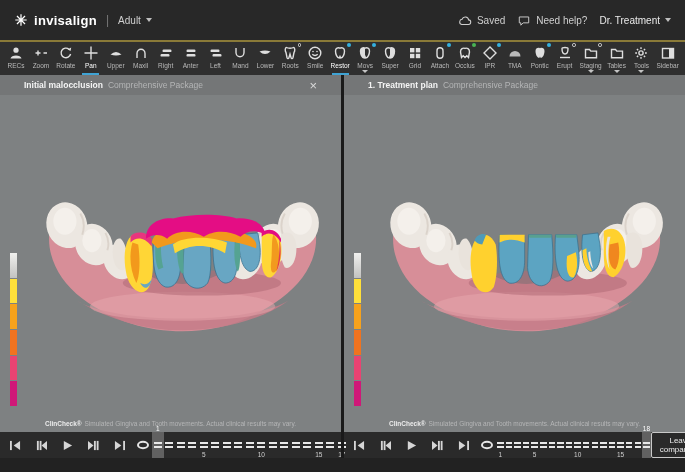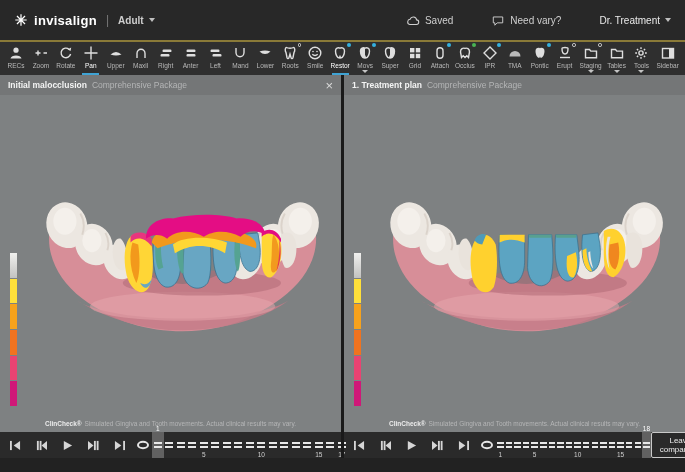--- a/index.html
+++ b/index.html
@@ -7,24 +7,24 @@
               font-family:"Liberation Sans", sans-serif; }
   #app { position:relative; width:685px; height:472px; background:#22c55e; }
 
   
   .topbar { position:absolute; top:0; left:0; width:685px; height:40px; background:#282828;
             display:flex; align-items:center; padding:0 14px; color:#e8e8e8; }
   .brand { display:flex; align-items:center; gap:6px; }
   .brand svg { width:14px; height:14px; }
   .brand-name { font-size:13px; font-weight:bold; letter-spacing:.3px; color:#fff; }
   .brand-sep { color:#777; margin:0 9px; font-size:12px; }
-  .patient { font-size:10px; color:#cfcfcf; display:flex; align-items:center; gap:5px;font-weight:bold; }
+  .patient { font-size:10px; color:#cfcfcf; display:flex; align-items:center; gap:5px; }
   .caret-down { width:0; height:0; border-left:3.5px solid transparent; border-right:3.5px solid transparent;
                 border-top:4px solid #bfbfbf; display:inline-block; }
-  .topbar-right { margin-left:auto; display:flex; align-items:flex-end; gap:38px; font-size:10px; }
+  .topbar-right { margin-left:auto; display:flex; align-items:flex-end; gap:12px; font-size:10px; }
   .tb-chip { display:flex; align-items:center; gap:5px; color:#cfcfcf; }
   .tb-chip.user { color:#eaeaea; }
   .tb-chip svg { width:14px; height:11px; }
 
   
   .toolbar { position:absolute; top:40px; left:0; width:685px; height:35px; background:#2f2f2f;
              border-top:2px solid #8a7a38; display:flex; justify-content:space-between;
              padding:2px 5px 0 5px; }
   .tl-item { position:relative; display:flex; flex-direction:column; align-items:center;
              justify-content:flex-start; min-width:22px; padding:1px 1px 2px; cursor:pointer; }
@@ -41,21 +41,21 @@
   .tl-caret { width:0; height:0; border-left:3px solid transparent; border-right:3px solid transparent;
               border-top:3.5px solid #c4c4c4; margin-top:1px; }
 
   
   .main { position:absolute; top:75px; left:0; width:685px; height:357px; }
   .panel { position:absolute; top:0; height:357px; background:#7e8182; overflow:hidden; }
   .panel.left { left:0; width:341px; }
   .panel.right { left:344px; width:341px; }
   .vdivider { position:absolute; left:341px; top:75px; width:3px; height:383px; background:#1a1a1a; z-index:6; }
   .panel-header { position:absolute; top:0; left:0; right:0; height:20px; background:rgba(0,0,0,.08);
-                  display:flex; align-items:center; padding:0 8px; }
+                  display:flex; align-items:center; padding:0 24px; }
   .panel-title { font-size:8.5px; font-weight:bold; color:#f4f4f4; }
   .panel-subtitle { font-size:8.5px; color:#b4b5b6; margin-left:5px; }
   .panel-close { margin-left:auto; color:#dadada; font-size:13px; line-height:13px; cursor:pointer; }
   .scale { position:absolute; left:10px; top:178px; width:7px; height:153px;
            display:flex; flex-direction:column; gap:1px; }
   .scale i { flex:1; display:block; }
   .scale i:first-child { background:linear-gradient(#f0f0ee,#c2c2c0) !important; }
   .teeth { position:absolute; left:50%; transform:translateX(-46%); top:100px; width:290px; height:164px; }
   .disclaimer { position:absolute; bottom:5px; left:0; right:0; text-align:center; font-size:6.5px; color:#b5b6b7; }
   .disclaimer b { color:#ececec; margin-right:3px; }
@@ -109,21 +109,21 @@
       <div class="tb-chip">
         <svg viewBox="0 0 16 12">
           <path d="M4.2,10.5 h7.6 a2.6,2.6 0 0 0 .3,-5.2 a3.8,3.8 0 0 0 -7.4,-.7 a3,3 0 0 0 -.5,5.9 Z" fill="none" stroke="#cfcfcf" stroke-width="1.2"></path>
         </svg>
         <span>Saved</span>
       </div>
       <div class="tb-chip">
         <svg viewBox="0 0 16 14">
           <path d="M2,2.5 h12 v7.5 h-7 l-3,3 v-3 h-2 Z" fill="none" stroke="#cfcfcf" stroke-width="1.2"></path>
         </svg>
-        <span>Need vary?</span>
+        <span>Need help?</span>
       </div>
       <div class="tb-chip user">
         <span>Dr. Treatment</span>
         <span class="caret-down"></span>
       </div>
     </div>
   </div>
 
   <div class="toolbar">
       <div class="tl-item">

